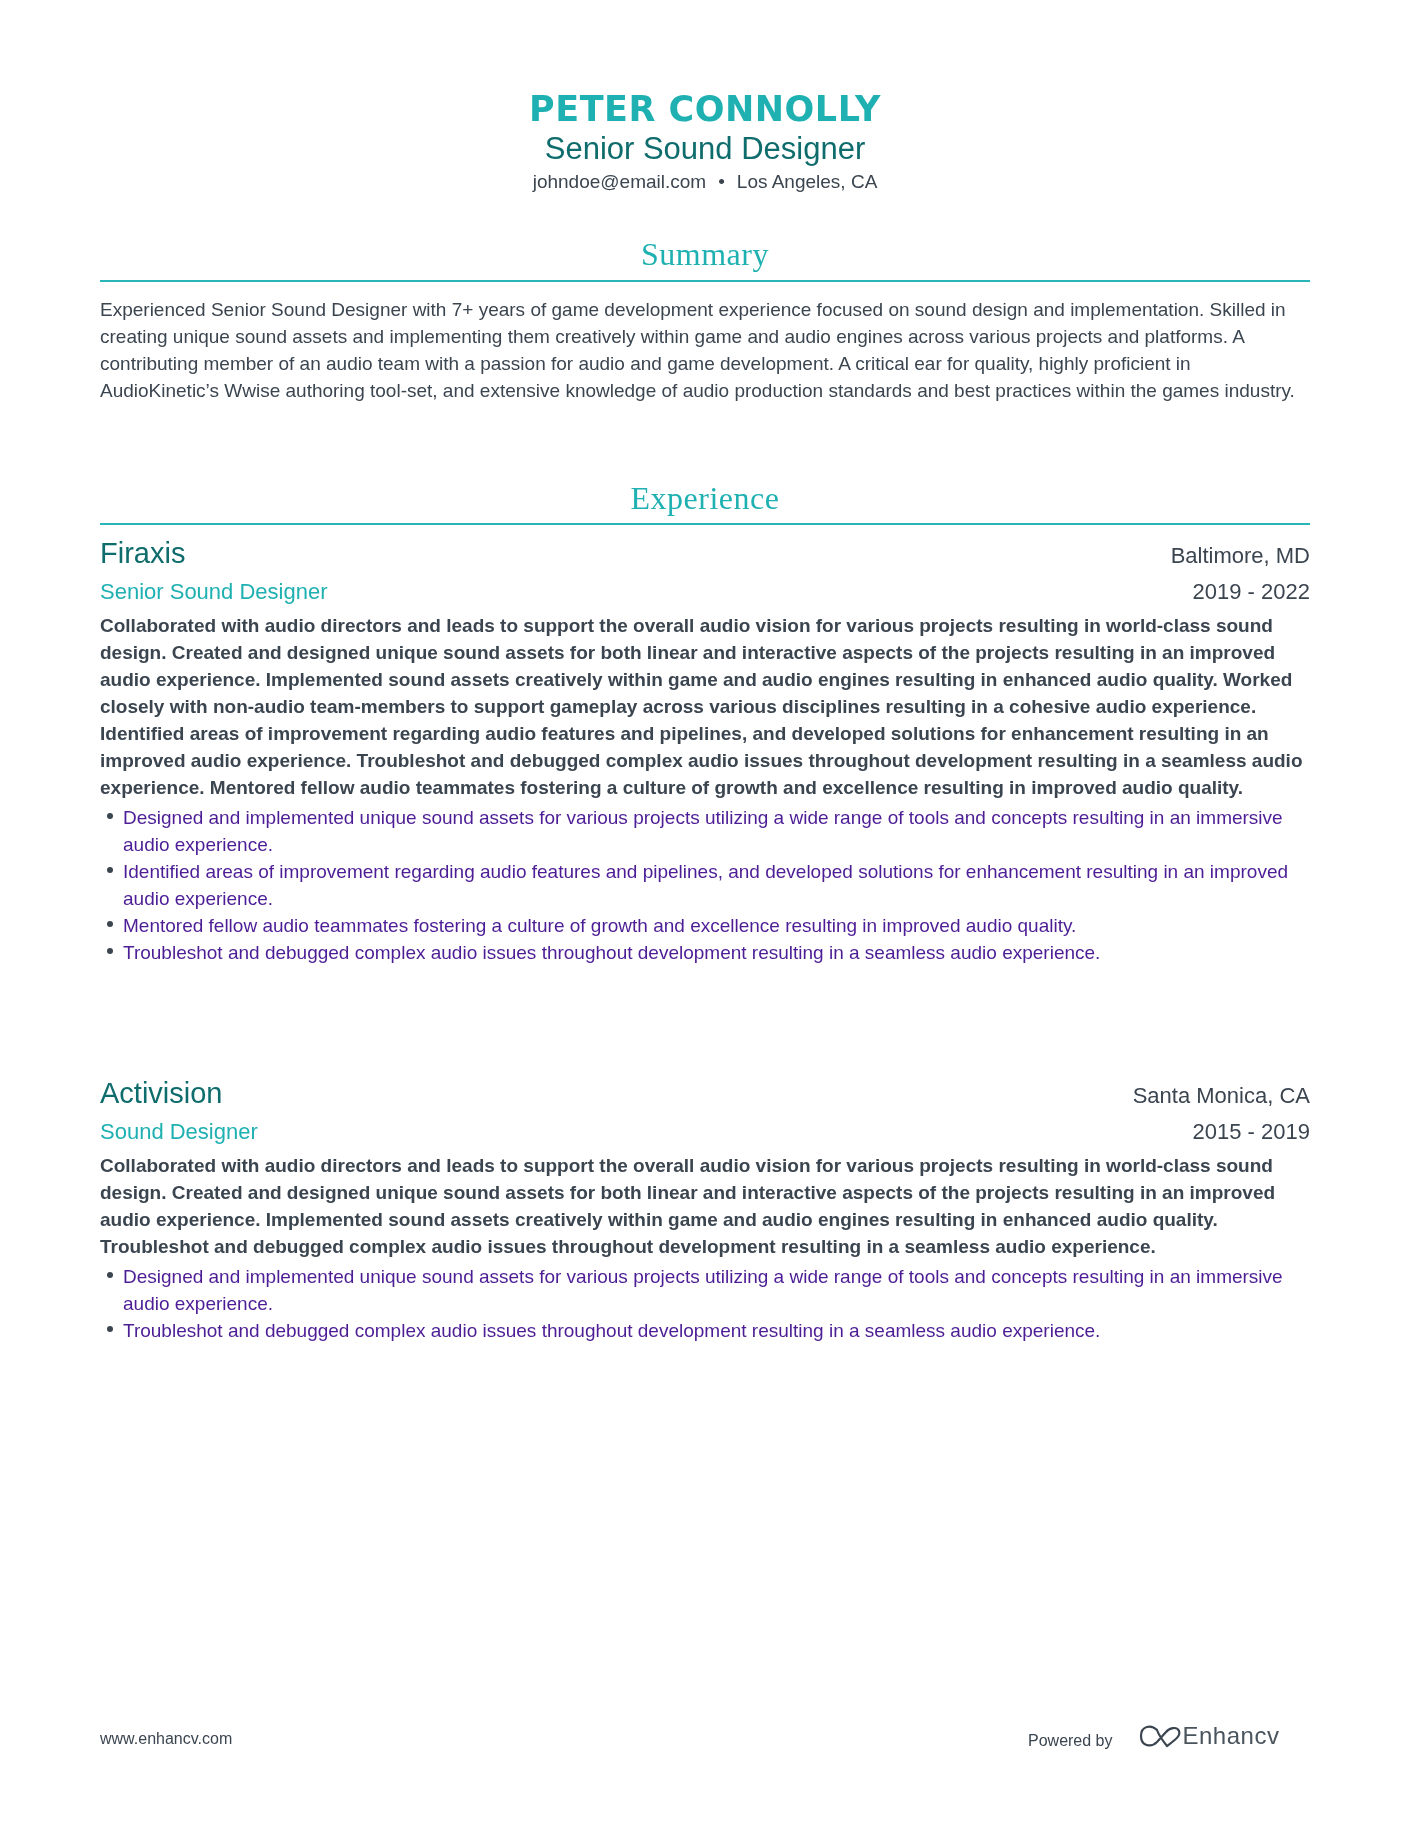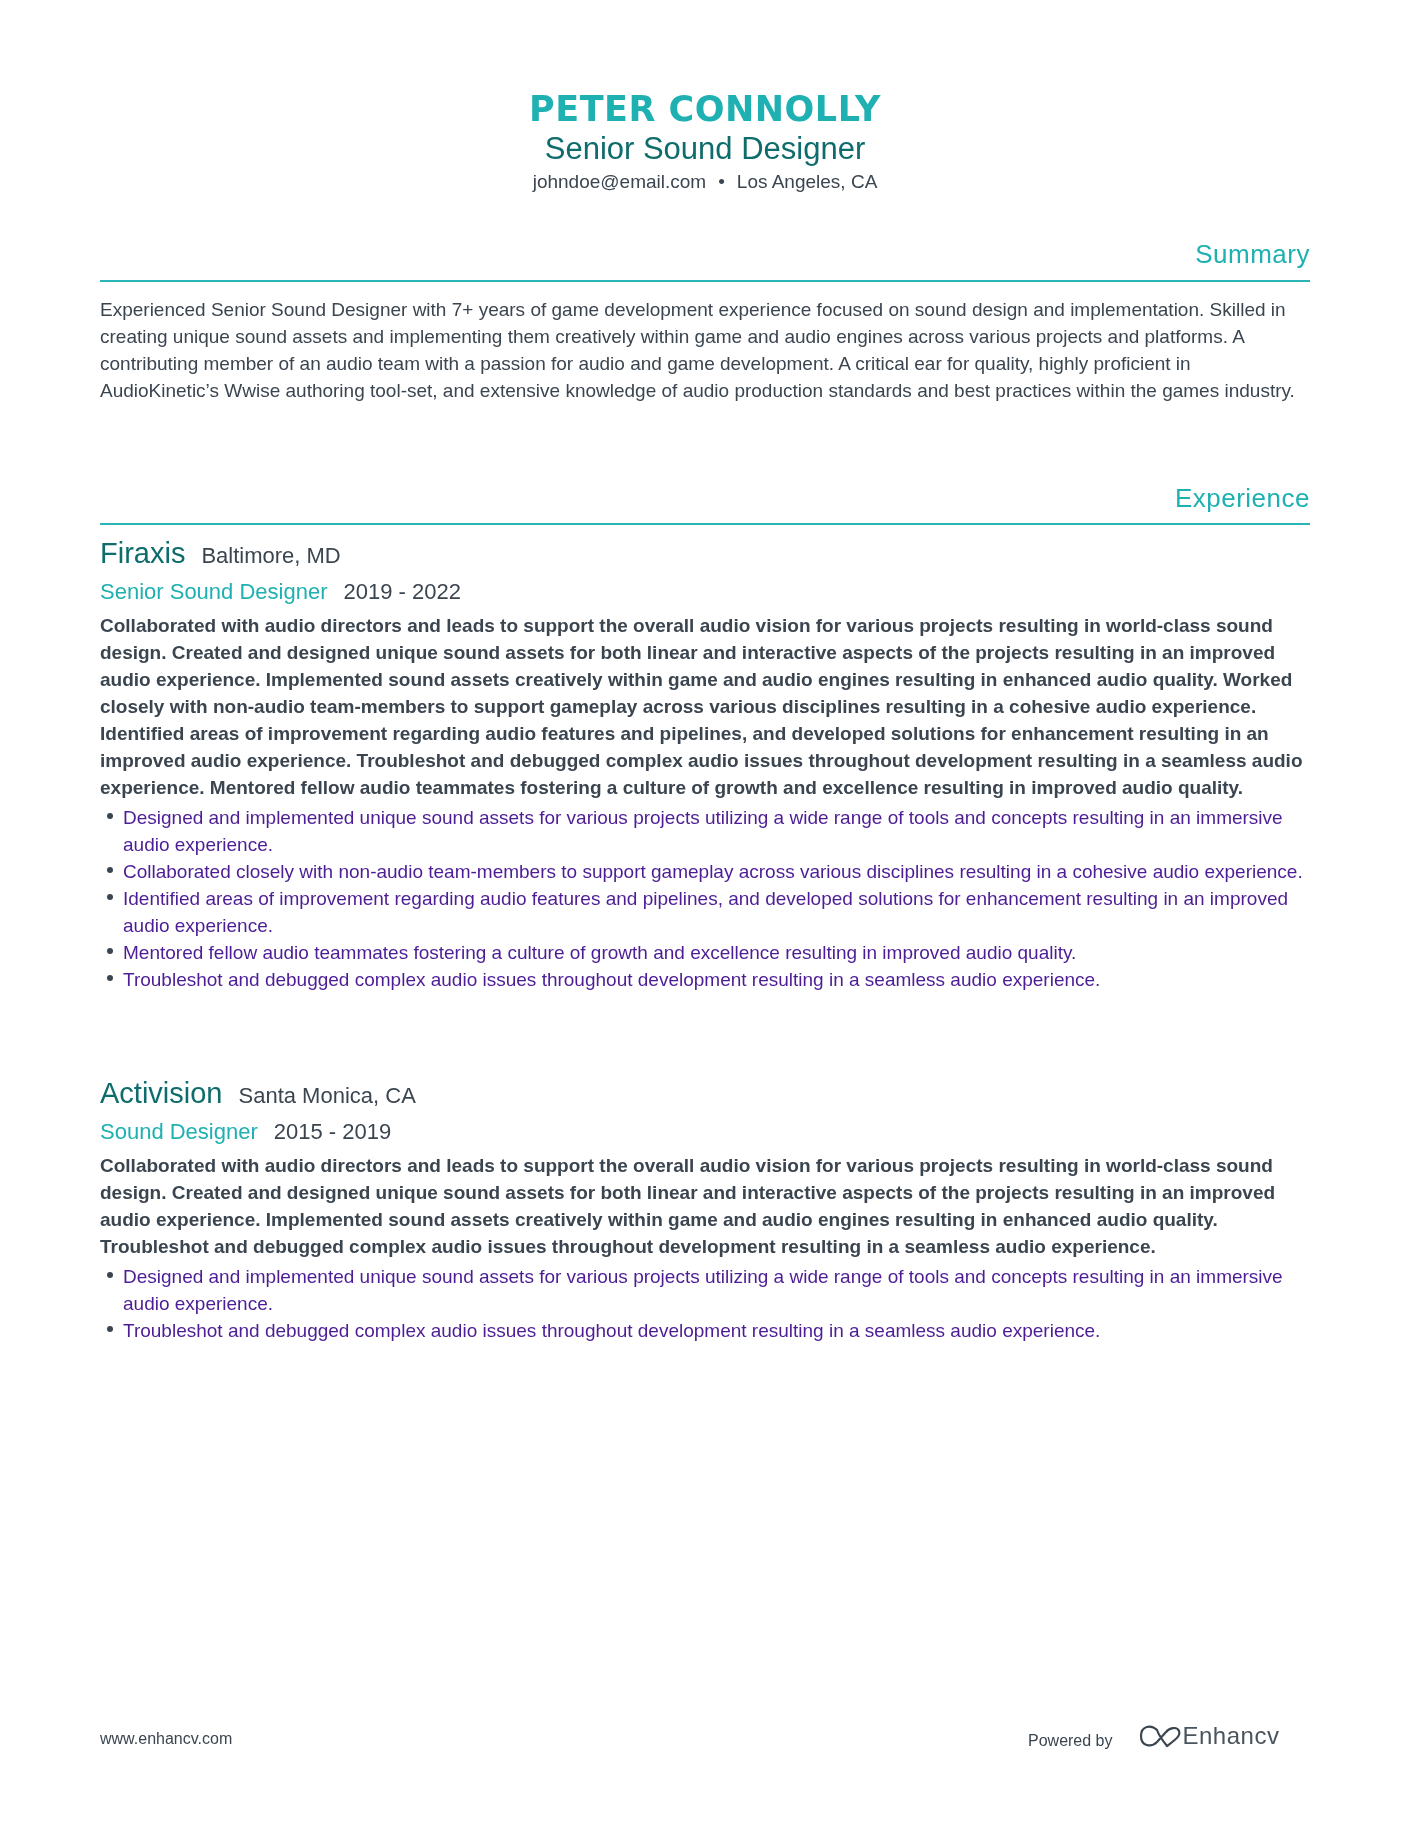--- a/index.html
+++ b/index.html
@@ -31,39 +31,39 @@
   .contact {
     font-size: 19px;
     color: #3b4550;
     line-height: 28px;
     margin-top: 0px;
   }
   .contact .sep { margin: 0 12px; }
 
   
   .section-heading {
-    position: absolute; left: 0; width: 1210px; text-align: right;
-    font-family: Liberation Sans, sans-serif;
+    position: absolute; left: 0; width: 1210px; text-align: center;
+    font-family: Liberation Serif, serif;
     font-weight: normal;
-    font-size: 26px;
+    font-size: 32px;
     color: #1fb0b2;
     letter-spacing: 0.5px;
     line-height: 36px;
   }
   .divider {
     position: absolute; left: 0; width: 1210px; height: 2px; background: #2ab5b8;
   }
   .para {
     position: absolute; left: 0; width: 1210px;
     font-size: 19px; line-height: 27px; color: #3b4550;
   }
 
   
   .entry { position: absolute; left: 0; width: 1210px; }
-  .entry-row { display: flex; align-items: baseline; gap: 16px; }
+  .entry-row { display: flex; justify-content: space-between; align-items: baseline; gap: 16px; }
   .company { font-size: 29px; color: #0f6c6c; line-height: 36px; }
   .location { font-size: 22px; color: #3b4550; line-height: 36px; }
   .role { font-size: 22px; color: #1fb0b2; line-height: 36px; }
   .dates { font-size: 22px; color: #3b4550; line-height: 36px; }
   .entry .desc { font-size: 19px; line-height: 27px; color: #3b4550; margin-top: 2px; font-weight: bold; }
   .bullets { list-style: none; margin-top: 3px; }
   .bullets li {
     position: relative; padding-left: 23px;
     font-size: 19px; line-height: 27px; color: #4c1d95;
   }
@@ -110,21 +110,20 @@
       <span class="company">Firaxis</span>
       <span class="location">Baltimore, MD</span>
     </div>
     <div class="entry-row">
       <span class="role">Senior Sound Designer</span>
       <span class="dates">2019 - 2022</span>
     </div>
     <div class="desc">Collaborated with audio directors and leads to support the overall audio vision for various projects resulting in world-class sound design. Created and designed unique sound assets for both linear and interactive aspects of the projects resulting in an improved audio experience. Implemented sound assets creatively within game and audio engines resulting in enhanced audio quality. Worked closely with non-audio team-members to support gameplay across various disciplines resulting in a cohesive audio experience. Identified areas of improvement regarding audio features and pipelines, and developed solutions for enhancement resulting in an improved audio experience. Troubleshot and debugged complex audio issues throughout development resulting in a seamless audio experience. Mentored fellow audio teammates fostering a culture of growth and excellence resulting in improved audio quality.</div>
     <ul class="bullets">
       <li><span class="dot"></span><span>Designed and implemented unique sound assets for various projects utilizing a wide range of tools and concepts resulting in an immersive audio experience.</span></li>
-      <li><span class="dot"></span><span>Collaborated closely with non-audio team-members to support gameplay across various disciplines resulting in a cohesive audio experience.</span></li>
       <li><span class="dot"></span><span>Identified areas of improvement regarding audio features and pipelines, and developed solutions for enhancement resulting in an improved audio experience.</span></li>
       <li><span class="dot"></span><span>Mentored fellow audio teammates fostering a culture of growth and excellence resulting in improved audio quality.</span></li>
       <li><span class="dot"></span><span>Troubleshot and debugged complex audio issues throughout development resulting in a seamless audio experience.</span></li>
     </ul>
   </div>
 
   <div class="entry" style="top:1075px;">
     <div class="entry-row">
       <span class="company">Activision</span>
       <span class="location">Santa Monica, CA</span>

